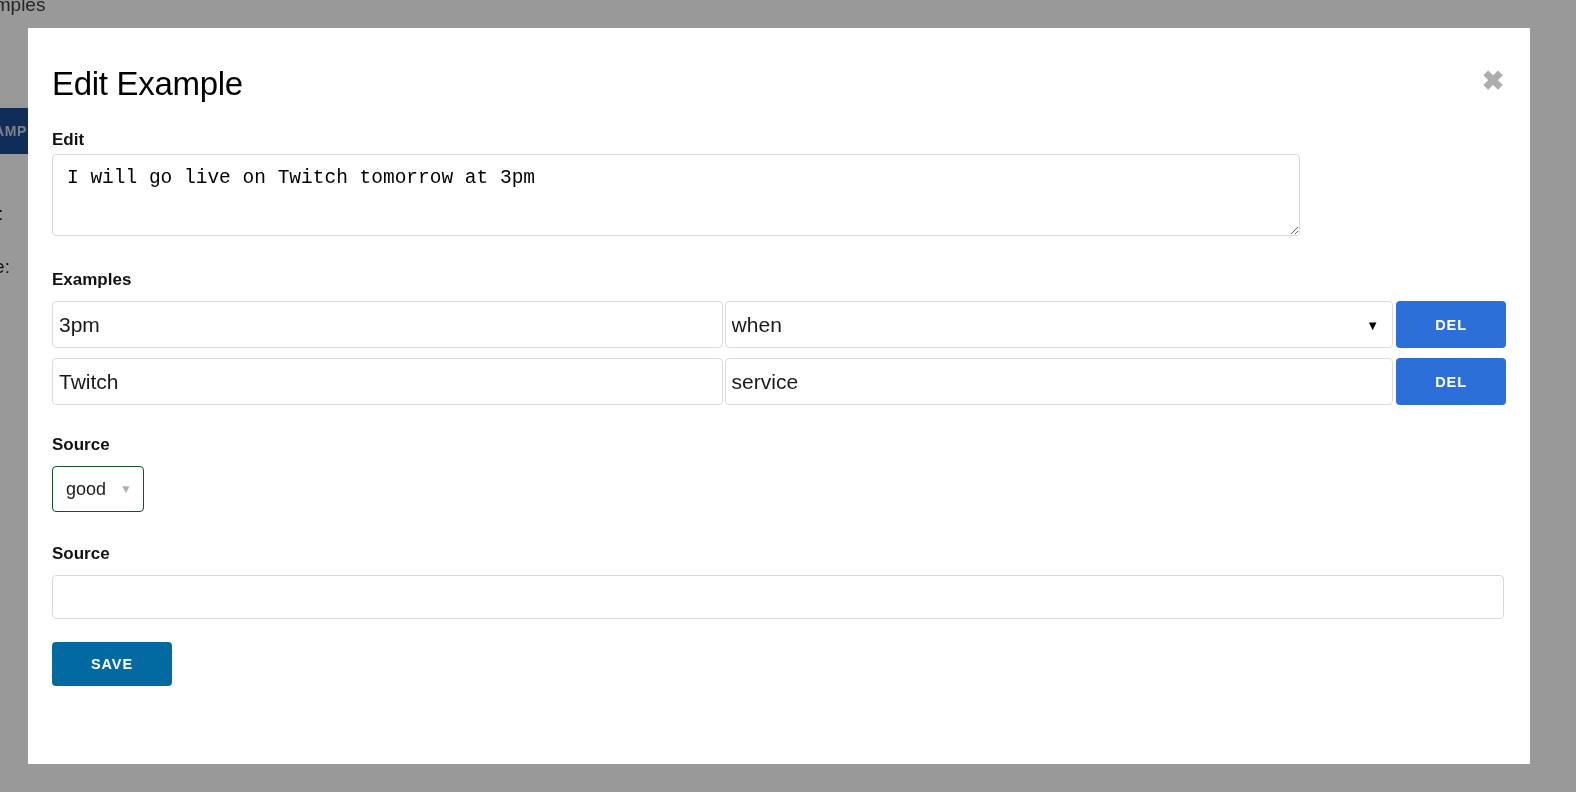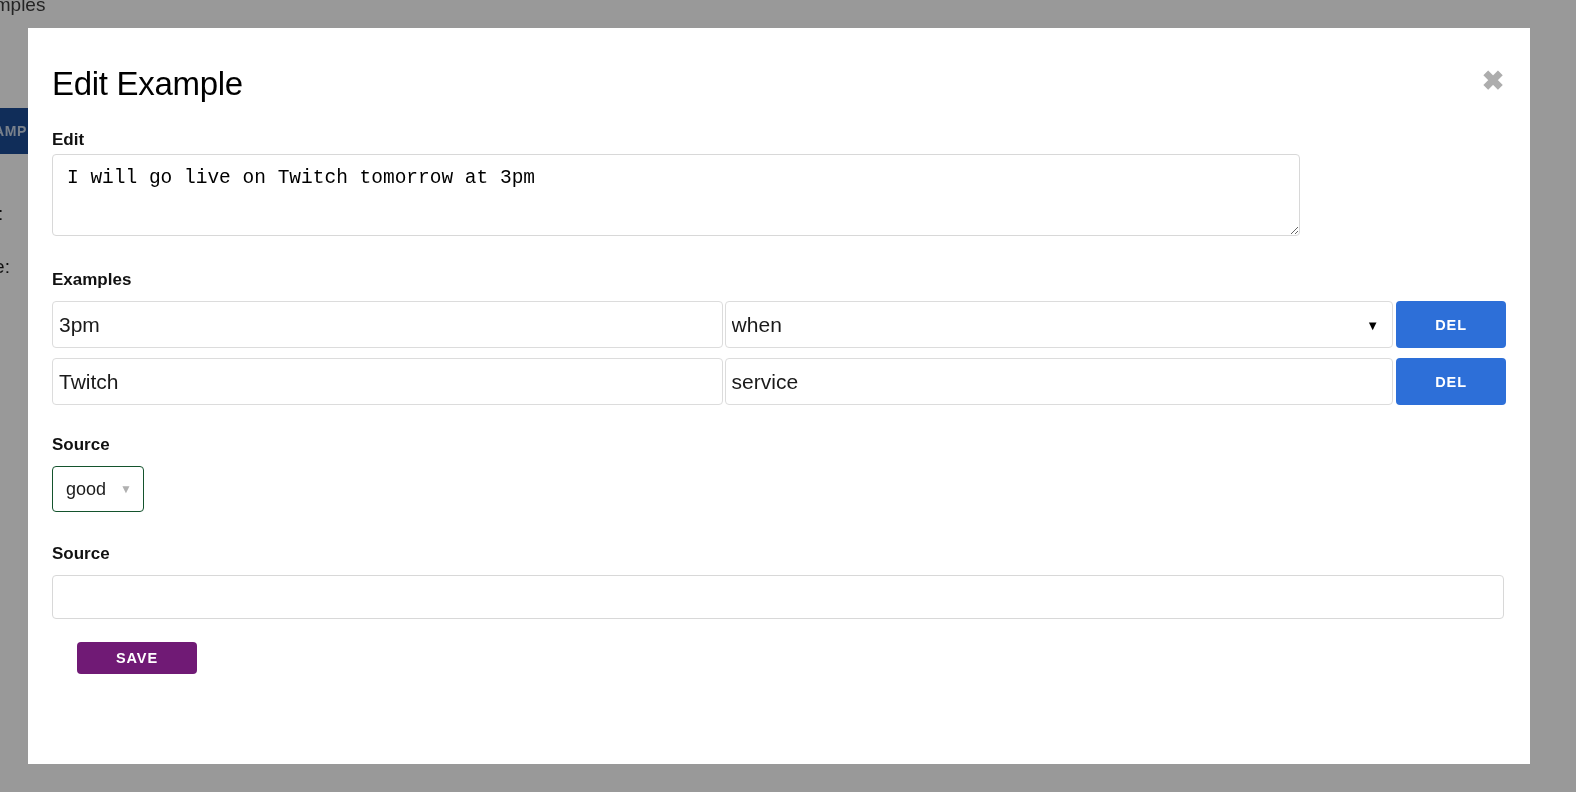--- a/index.html
+++ b/index.html
@@ -234,31 +234,30 @@
     font-size: 16.5px;
     color: #1a1a1a;
     padding: 0 13px;
     outline: none;
   }
 
   
   .save-button {
     margin-top: 23px;
     width: 120px;
-    height: 32px;
+    height: 44px;
     border: none;
     border-radius: 4px;
-    background: #701a75;
+    background: #0369a1;
     color: #ffffff;
     font-family: "Liberation Sans", sans-serif;
     font-size: 14.5px;
     font-weight: bold;
     letter-spacing: 0.9px;
     cursor: pointer;
-    margin-left: 25px;
   }
 </style>
 </head>
 <body>
 
 <div id="page-backdrop">
   <div class="bg-topbar">
     <div class="bg-breadcrumb">Examples</div>
   </div>
   <div class="bg-sidebar">

